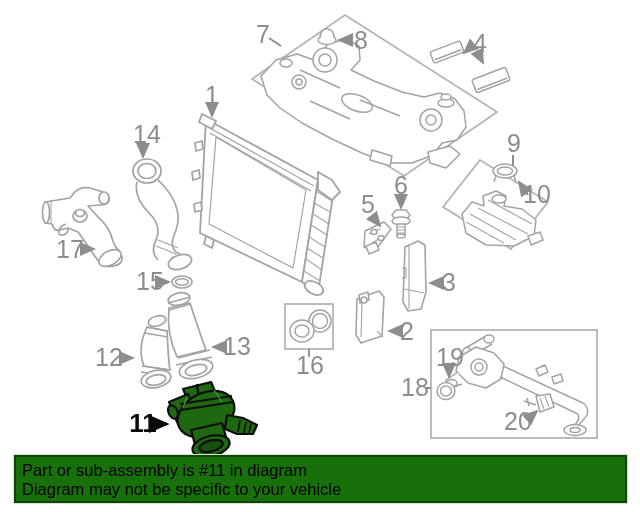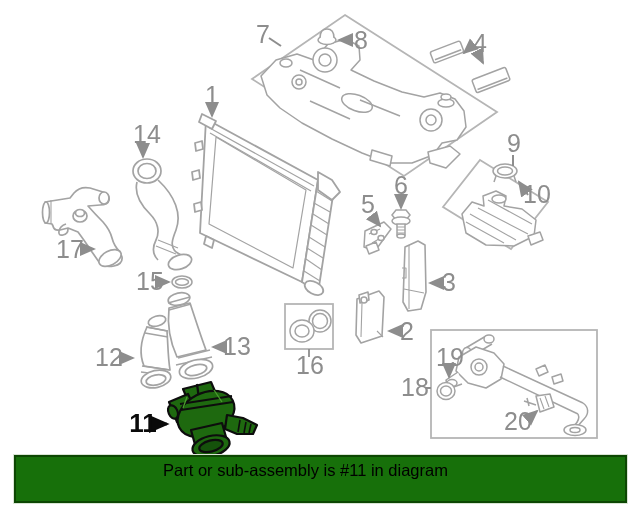--- a/index.html
+++ b/index.html
@@ -3,21 +3,21 @@
 <meta charset="utf-8">
 <style>
   html,body{margin:0;padding:0;background:#ffffff;width:640px;height:512px;overflow:hidden;
     font-family:"Liberation Sans","DejaVu Sans",sans-serif;}
   .stage{position:relative;width:640px;height:512px;background:#fff;}
   svg{position:absolute;left:0;top:0;}
   .lbl{font-family:"Liberation Sans","DejaVu Sans",sans-serif;font-size:25px;fill:#8d8d8d;}
   .lbl-hi{font-family:"Liberation Sans","DejaVu Sans",sans-serif;font-size:26px;font-weight:bold;fill:#0a0a0a;}
   .banner{position:absolute;left:14px;top:455px;width:613px;height:48px;box-sizing:border-box;
     background:#17700A;border:2px solid #0d4703;outline:1px solid #d9e4d4;
-    color:#000;text-align:center;font-size:16.5px;line-height:19.5px;padding:3.5px 36px 0 6px;}
+    color:#000;text-align:left;font-size:16.5px;line-height:19.5px;padding:3.5px 36px 0 6px;}
   .banner div{white-space:nowrap;}
 </style>
 </head>
 <body>
 
 <div class="stage">
 
 <svg width="640" height="512" viewBox="0 0 640 512">
   <defs>
     <marker id="ah" markerWidth="9" markerHeight="8" refX="7" refY="3.5" orient="auto">
@@ -269,15 +269,16 @@
   <text class="lbl" x="150" y="290" text-anchor="middle">15</text>
   <text class="lbl" x="310" y="374" text-anchor="middle">16</text>
   <text class="lbl" x="70" y="258" text-anchor="middle">17</text>
   <text class="lbl" x="415" y="396" text-anchor="middle">18</text>
   <text class="lbl" x="450" y="366" text-anchor="middle">19</text>
   <text class="lbl" x="518" y="430" text-anchor="middle">20</text>
 </svg>
 
   <div class="banner">
     <div>Part or sub-assembly is #11 in diagram</div>
+    <div>Diagram may not be specific to your vehicle</div>
   </div>
 
 </div>
 
 </body></html>

